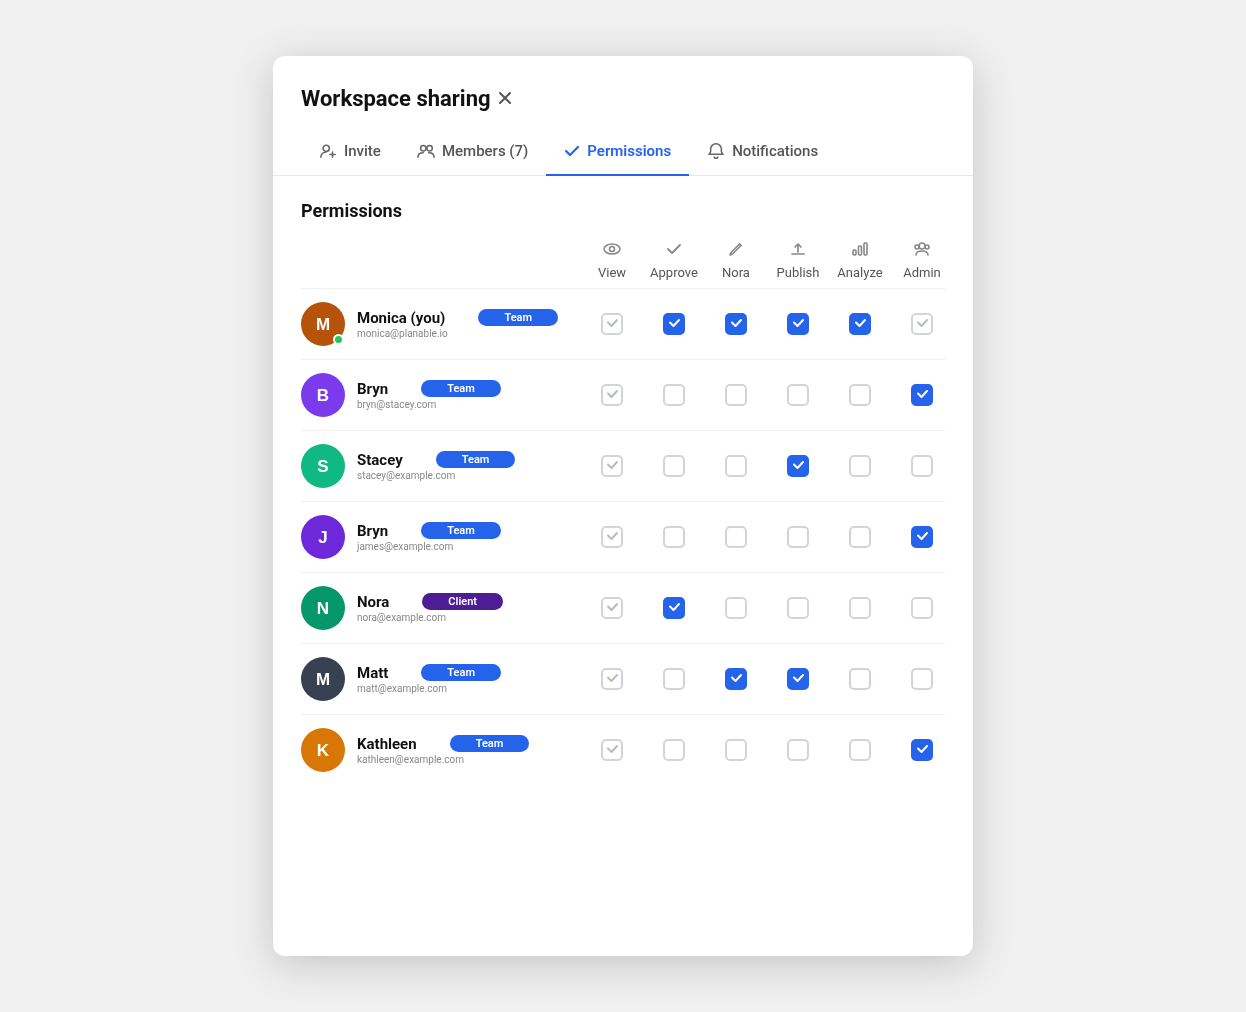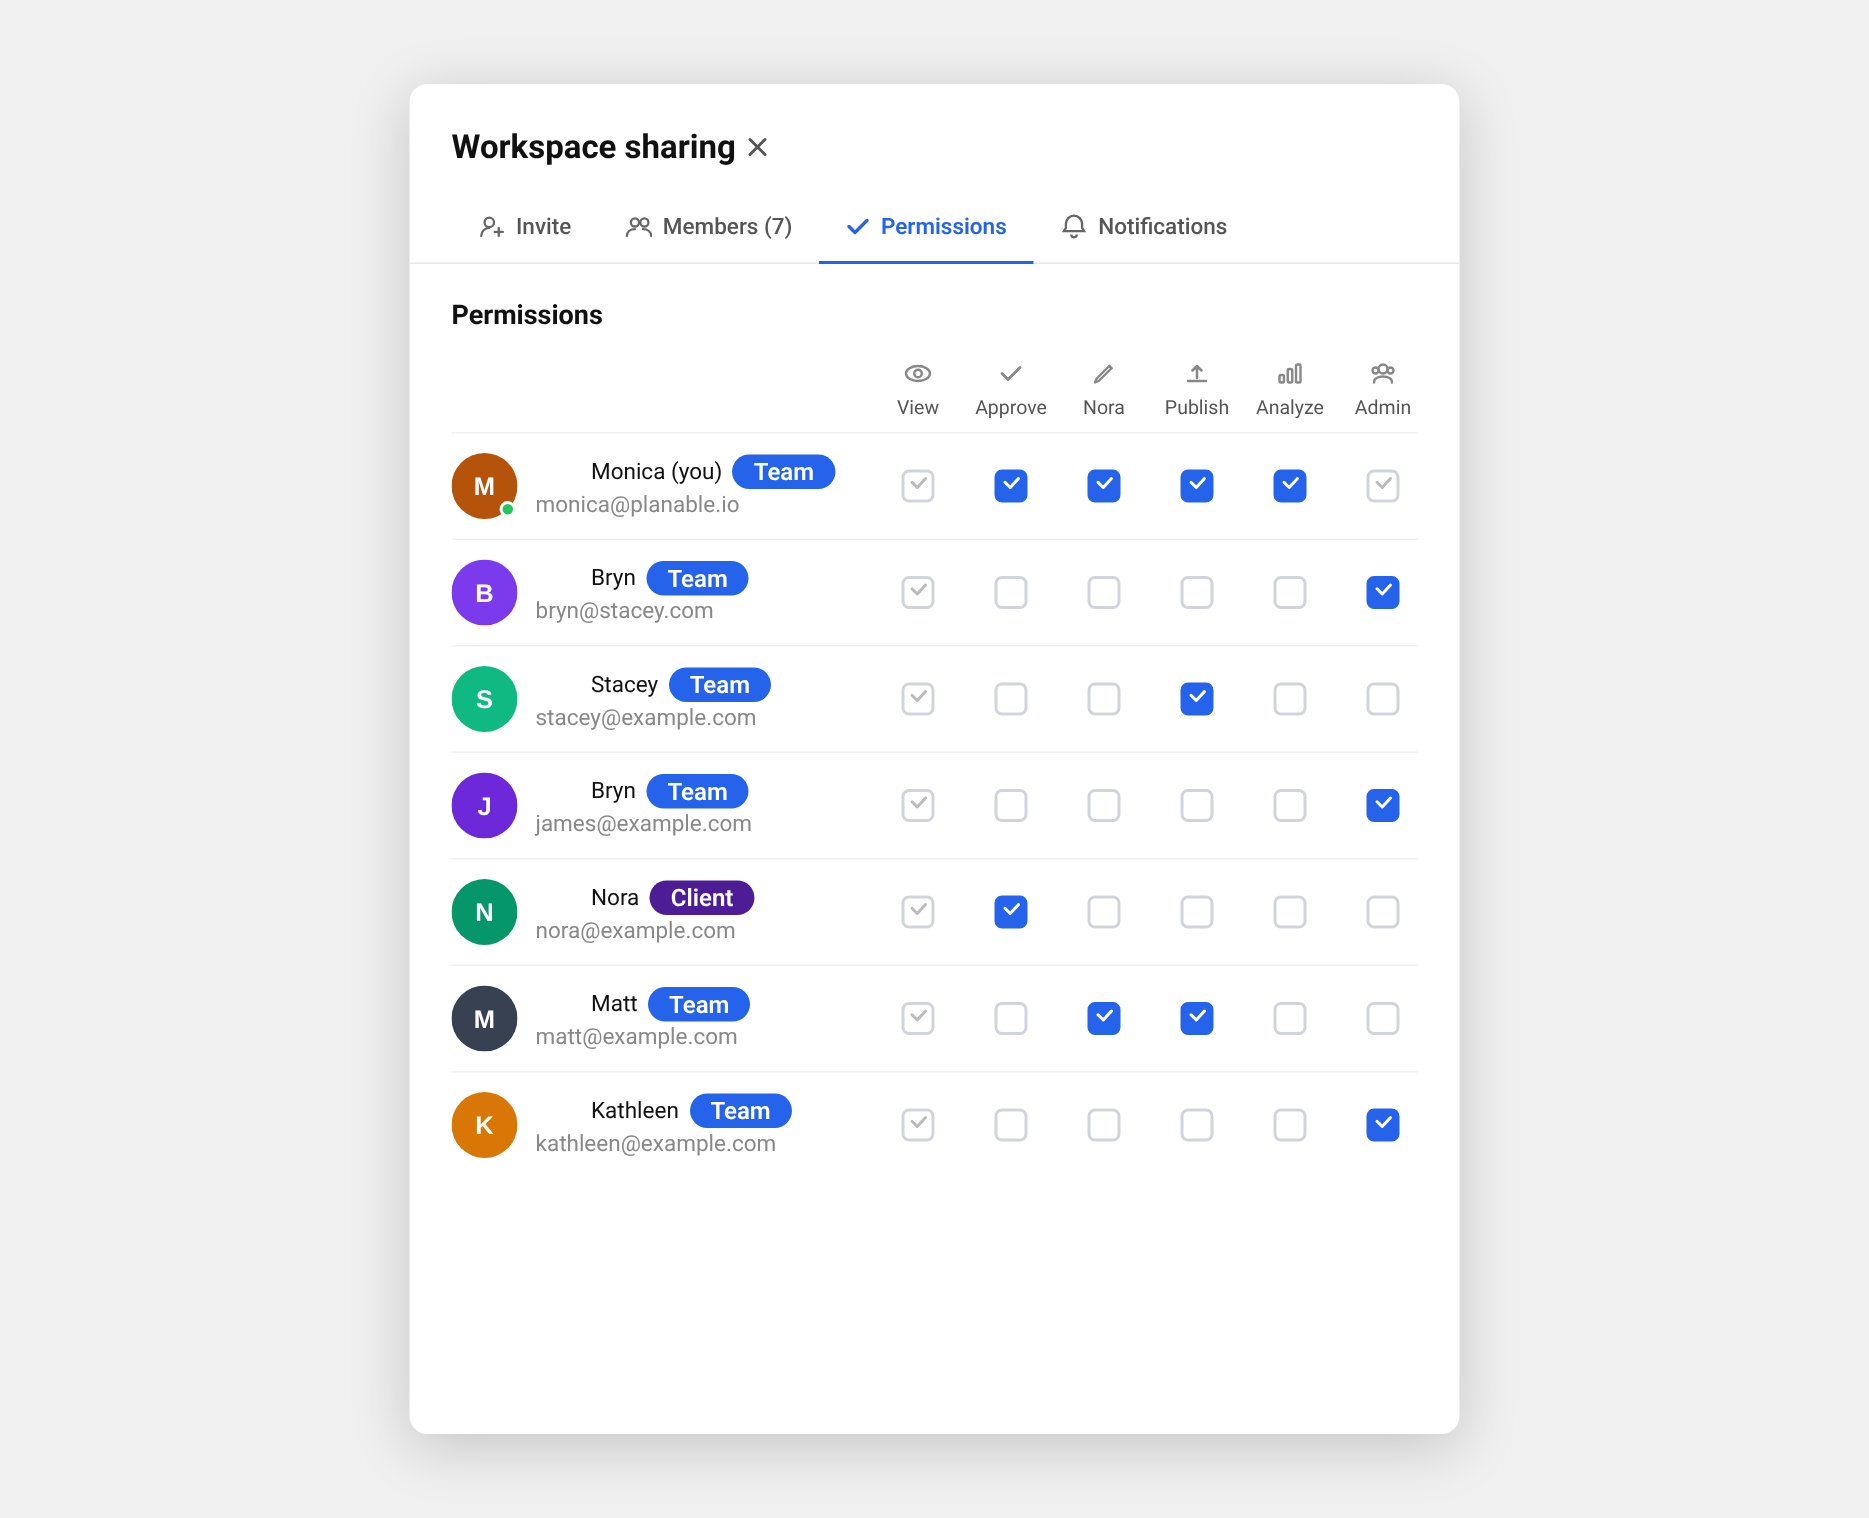--- a/index.html
+++ b/index.html
@@ -139,35 +139,35 @@
       display: flex;
       flex-direction: column;
     }
     .user-name-row {
       display: flex;
       align-items: center;
       gap: 7px;
     }
     .user-name {
       font-size: 15px;
-      font-weight: 400;
+      font-weight: 700;
       color: #111;
-      margin-left: 37px;
     }
     .badge {
-      font-size: 16px;
+      font-size: 11px;
       font-weight: 600;
-      padding: 2px 14px;
+      padding: 2px 26px;
       border-radius: 20px;
       color: #fff;
+      margin-left: 26px;
     }
     .badge-team { background: #2563eb; }
     .badge-client { background: #4c1d95; }
     .user-email {
-      font-size: 15px;
+      font-size: 10px;
       color: #888;
       margin-top: 1px;
     }
     .perm-cells {
       display: flex;
       flex: 1;
       justify-content: space-between;
       align-items: center;
     }
     .perm-cell {

